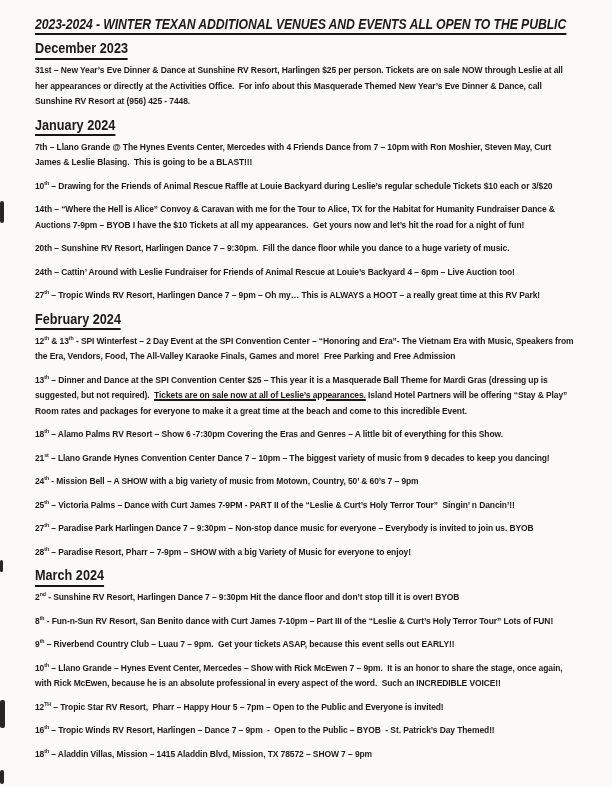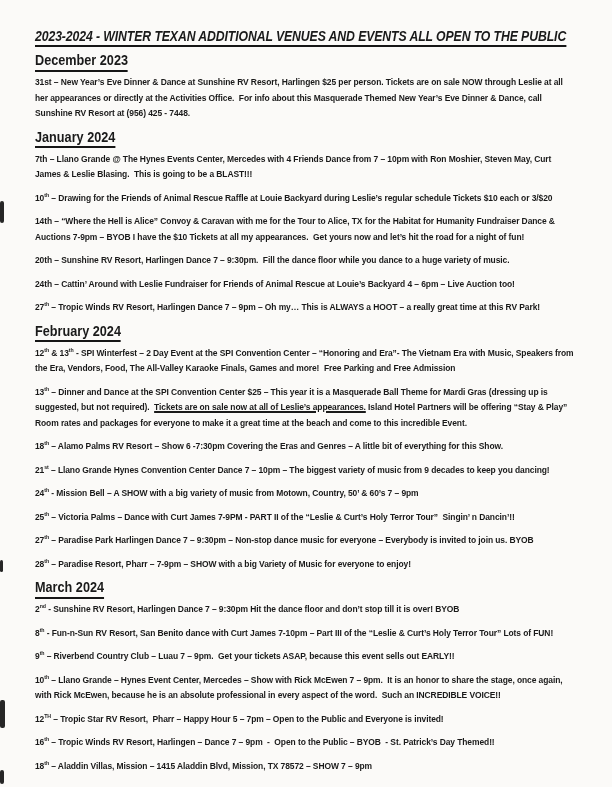--- a/index.html
+++ b/index.html
@@ -4,21 +4,21 @@
 <style>
   html, body { margin: 0; padding: 0; }
   body {
     width: 612px; height: 787px;
     background: #fbfaf8;
     overflow: hidden;
     font-family: "Liberation Sans", sans-serif;
     color: #1a1a1a;
     position: relative;
   }
-  .page { padding: 28px 0 0 35px; }
+  .page { padding: 16px 0 0 35px; }
   .doc { width: 618px; transform: scaleX(0.874); transform-origin: top left; }
 
   .title {
     font-size: 14px; font-weight: bold; font-style: italic;
     line-height: 17px; margin: 0 0 7px 0;
     letter-spacing: -0.1px;
   }
   .title .hline { border-bottom: 2px solid #161616; padding-bottom: 1px; }
 
   .month-heading {

